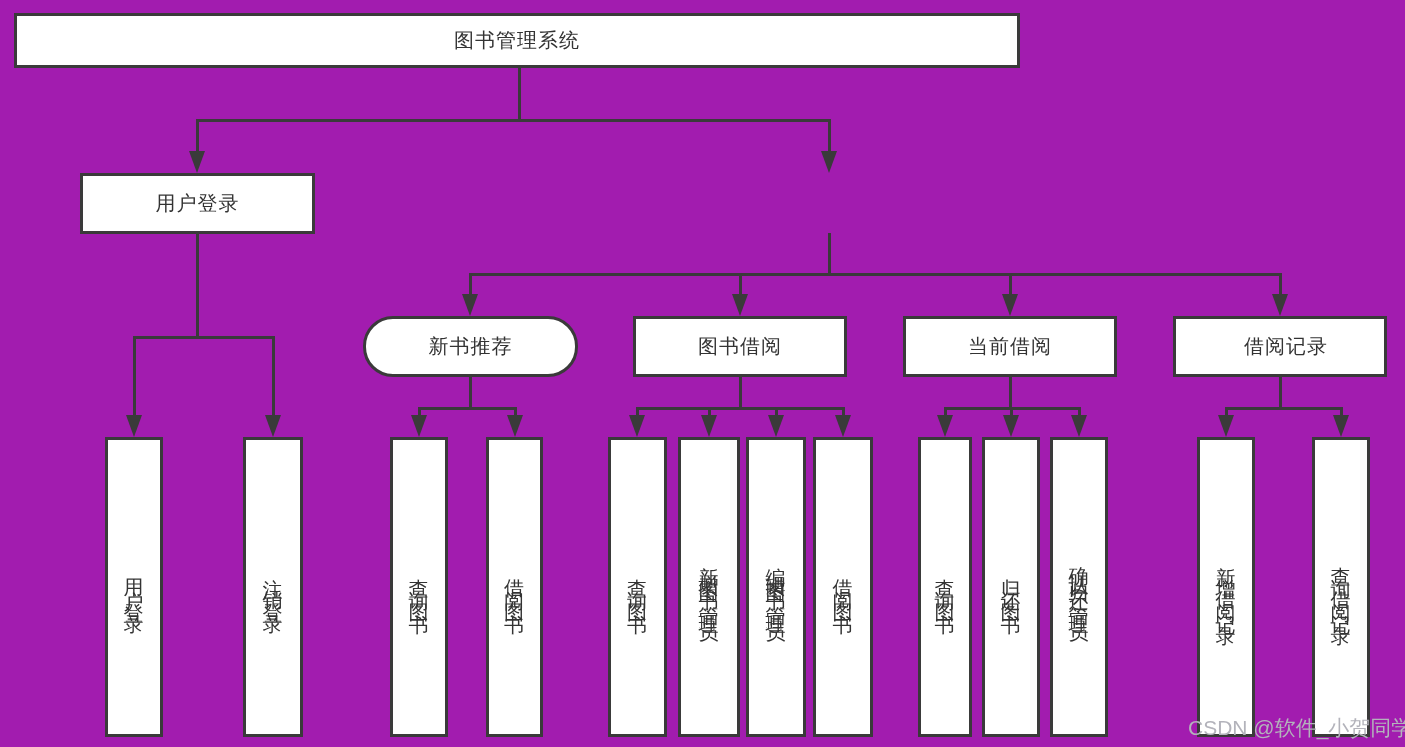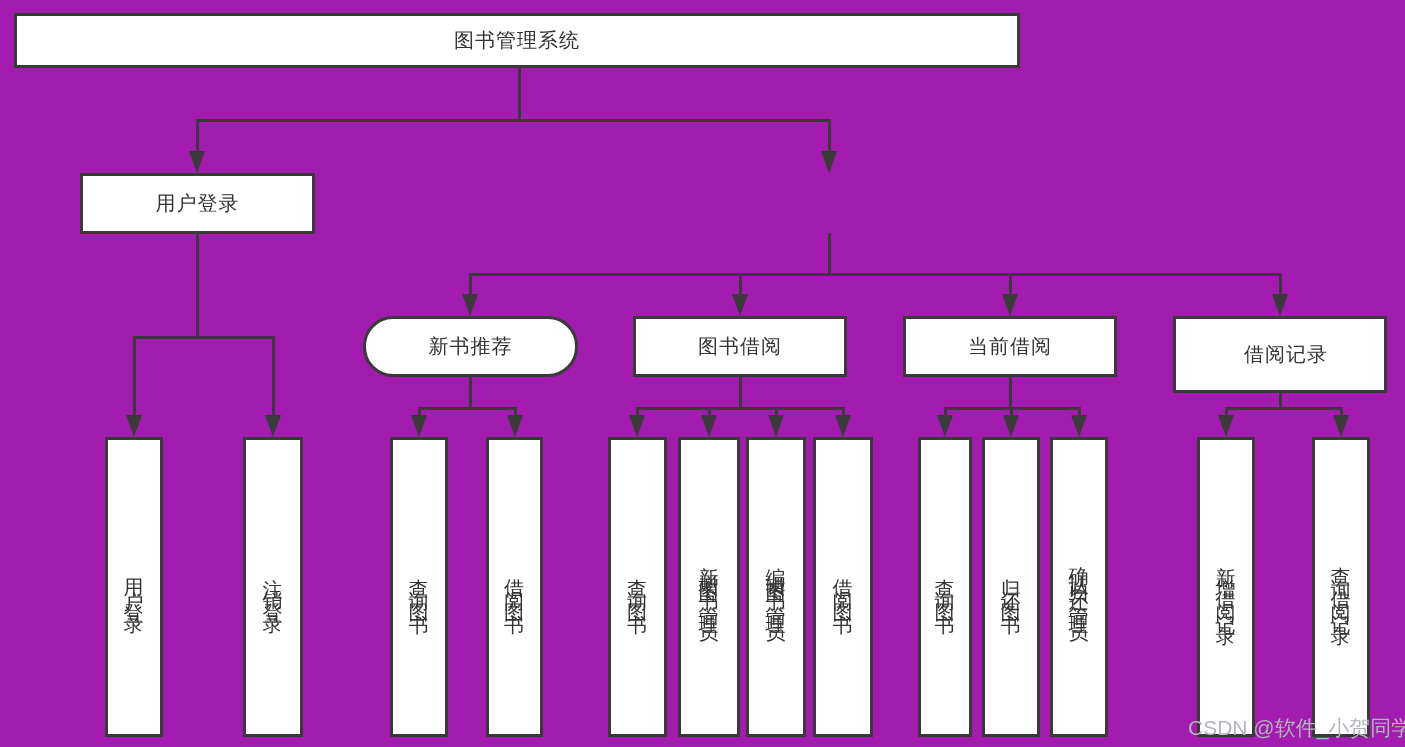--- a/index.html
+++ b/index.html
@@ -103,21 +103,21 @@
 
   <div class="hbox" style="left:363px;top:316px;width:215px;height:61px;border-radius:30px;">
     <span>新书推荐</span>
   </div>
   <div class="hbox" style="left:633px;top:316px;width:214px;height:61px;">
     <span>图书借阅</span>
   </div>
   <div class="hbox" style="left:903px;top:316px;width:214px;height:61px;">
     <span>当前借阅</span>
   </div>
-  <div class="hbox" style="left:1173px;top:316px;width:214px;height:77px;padding-left:12px;">
+  <div class="hbox" style="left:1173px;top:316px;width:214px;height:61px;padding-left:12px;">
     <span>借阅记录</span>
   </div>
 
   <div class="vbox" style="left:105px;top:437px;width:58px;height:300px;">
     <span>用户登录</span>
   </div>
   <div class="vbox" style="left:243px;top:437px;width:60px;height:300px;">
     <span>注销登录</span>
   </div>
 

